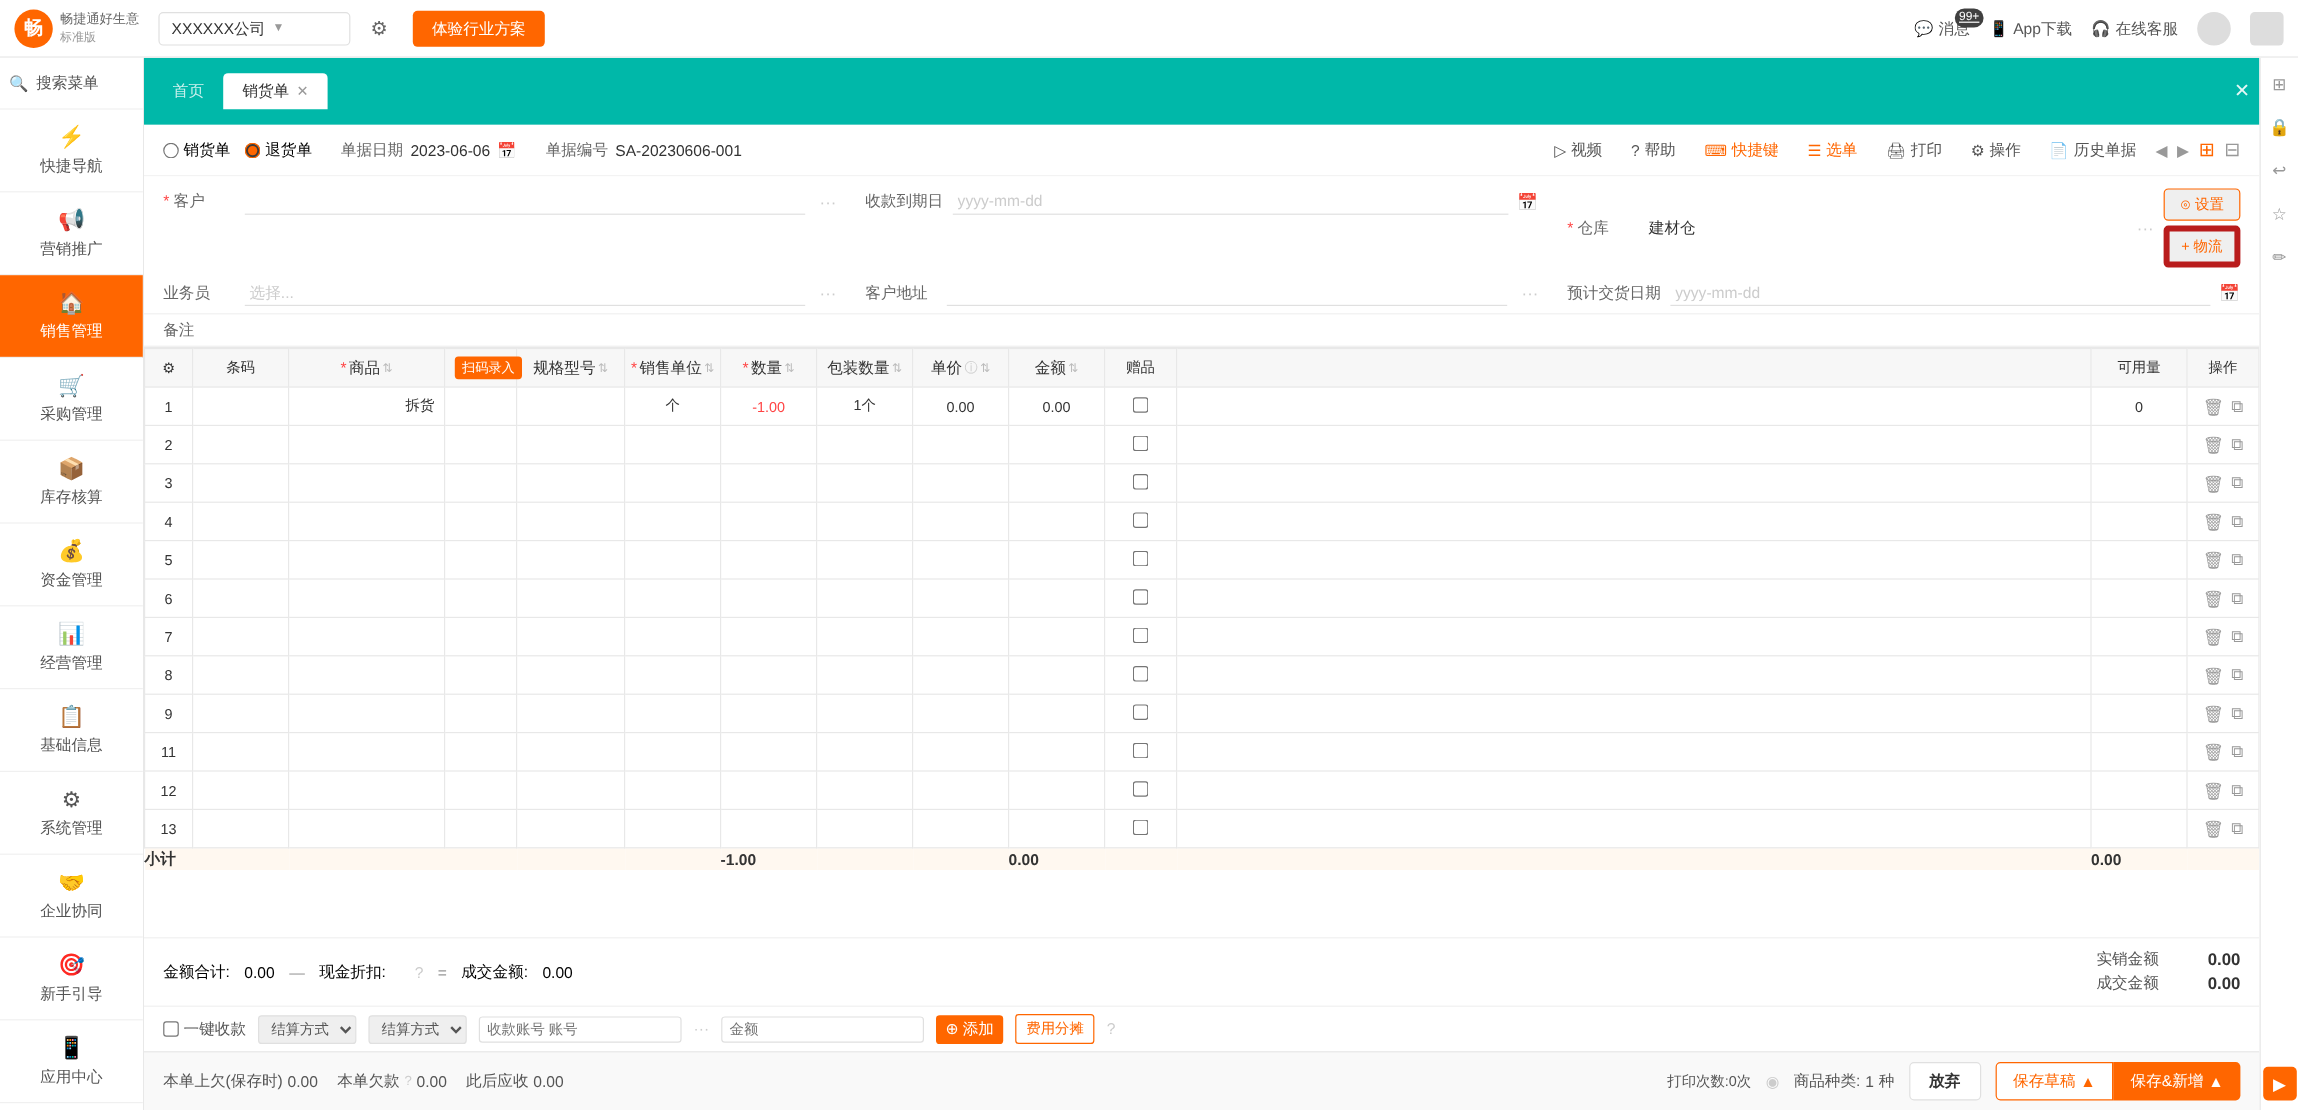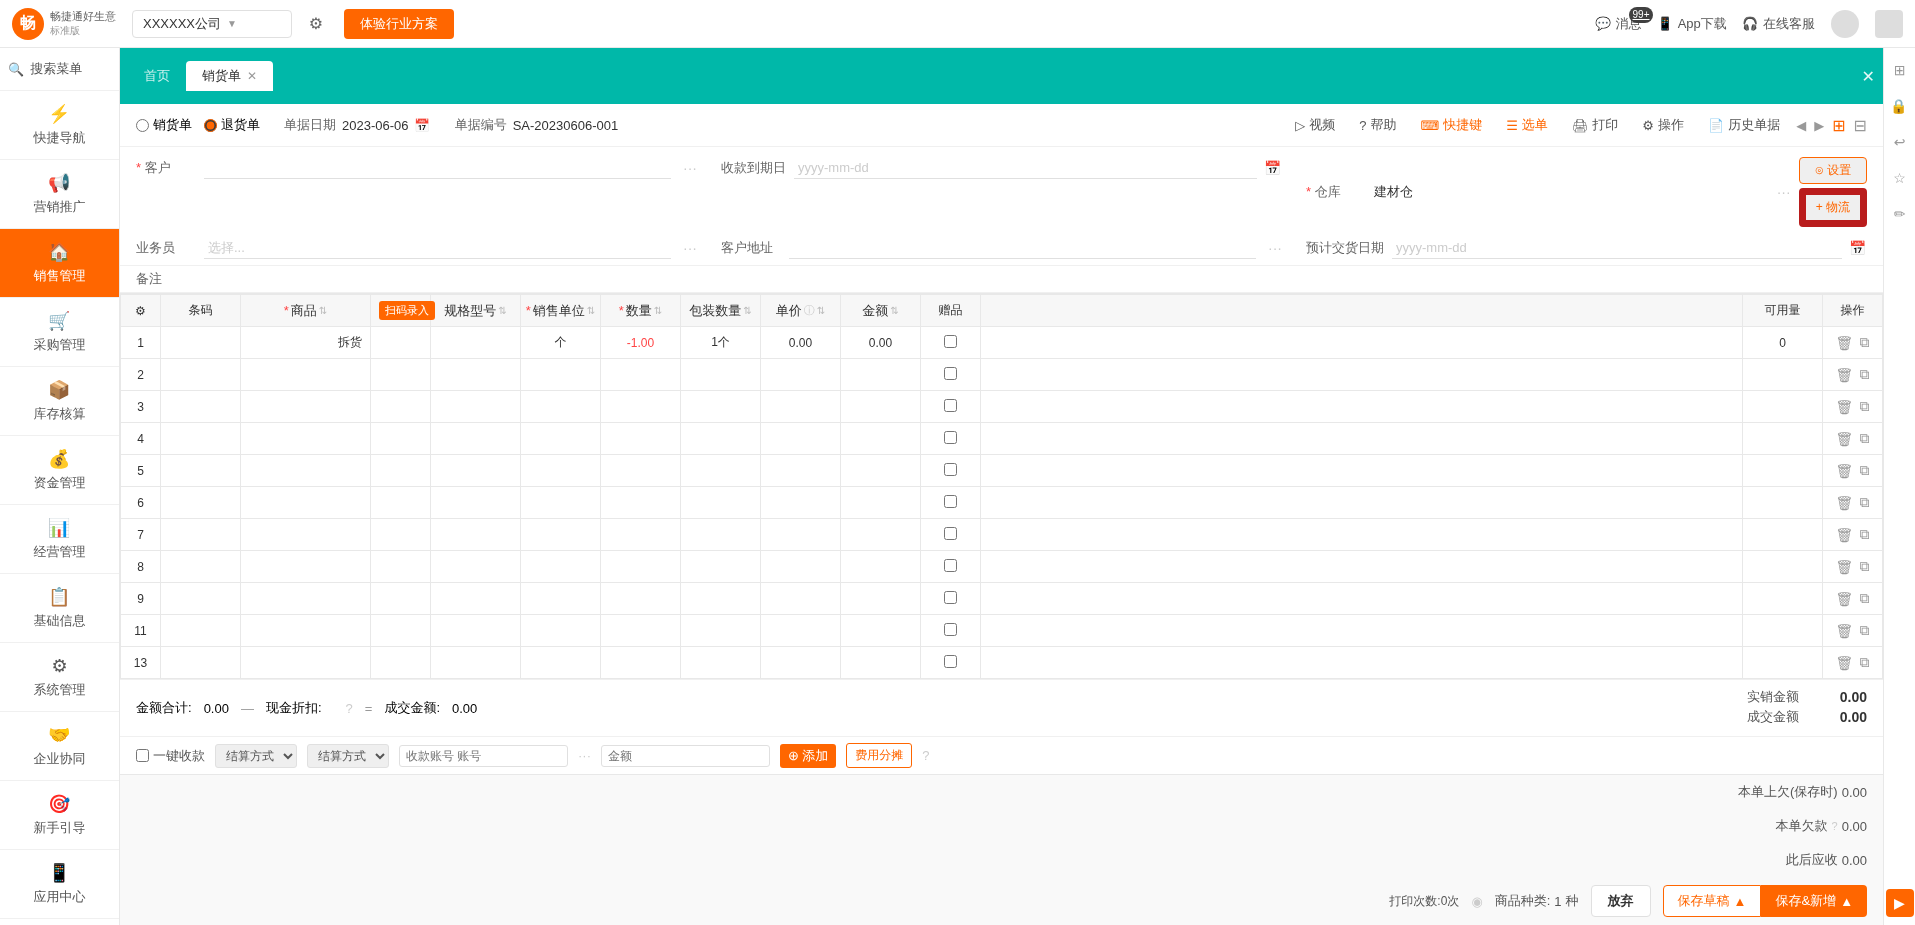--- a/index.html
+++ b/index.html
@@ -168,21 +168,21 @@
     }
     .toolbar-btn.orange { color: #ff6600; }
     .settings-btn {
       border: 1px solid #ff6600;
       color: #ff6600;
       padding: 4px 10px;
       border-radius: 4px;
       cursor: pointer; font-size: 12px;
     }
     .logistics-btn {
-      border: 7px solid #b91c1c;
+      border: 5px solid #b91c1c;
       color: #ff6600;
       padding: 4px 10px;
       border-radius: 4px;
       cursor: pointer; font-size: 12px;
     }
     .form-field {
       display: flex; align-items: center; gap: 8px;
     }
     .form-field-label {
       color: #666; font-size: 13px; white-space: nowrap;
@@ -260,25 +260,24 @@
     .expense-btn {
       border: 1px solid #ff6600; color: #ff6600;
       padding: 3px 8px; border-radius: 3px;
       cursor: pointer; background: #fff; font-size: 12px;
     }
     .question-icon { color: #ccc; cursor: pointer; }
 
     
     .bottom-bar {
       padding: 8px 16px;
-      display: flex; align-items: flex-end; gap: 16px;
+      display: flex; align-items: center; gap: 16px;
       background: #f9f9f9;
       border-top: 1px solid #e8e8e8;
       flex-shrink: 0;
-      flex-direction: column;
     }
     .bottom-stat { display: flex; align-items: center; gap: 4px; color: #555; font-size: 12px; }
     .bottom-stat .question { color: #ccc; cursor: pointer; font-size: 11px; }
     .bottom-actions { margin-left: auto; display: flex; align-items: center; gap: 12px; }
     .product-type { display: flex; align-items: center; gap: 4px; color: #555; font-size: 12px; }
     .discard-btn {
       border: 1px solid #e0e0e0; background: #fff;
       padding: 6px 16px; border-radius: 4px;
       cursor: pointer; color: #333; font-size: 13px; font-weight: bold;
     }
@@ -794,20 +793,41 @@
       <td></td>
       <td></td>
       <td>
         <div class="action-icons">
           <span class="action-icon">🗑</span>
           <span class="action-icon">⧉</span>
         </div>
       </td>
     </tr>
               <tr>
+      <td>12</td>
+      <td><input style="border: none; outline: none; width: 100%; text-align: center; font-size: 12px;" value=""></td>
+      <td style="text-align:left;padding-left:8px;"></td>
+      <td></td>
+      <td></td>
+      <td></td>
+      <td class=""></td>
+      <td></td>
+      <td></td>
+      <td></td>
+      <td><input type="checkbox" style=""></td>
+      <td></td>
+      <td></td>
+      <td>
+        <div class="action-icons">
+          <span class="action-icon">🗑</span>
+          <span class="action-icon">⧉</span>
+        </div>
+      </td>
+    </tr>
+              <tr>
       <td>13</td>
       <td><input style="border: none; outline: none; width: 100%; text-align: center; font-size: 12px;" value=""></td>
       <td style="text-align:left;padding-left:8px;"></td>
       <td></td>
       <td></td>
       <td></td>
       <td class=""></td>
       <td></td>
       <td></td>
       <td></td>

